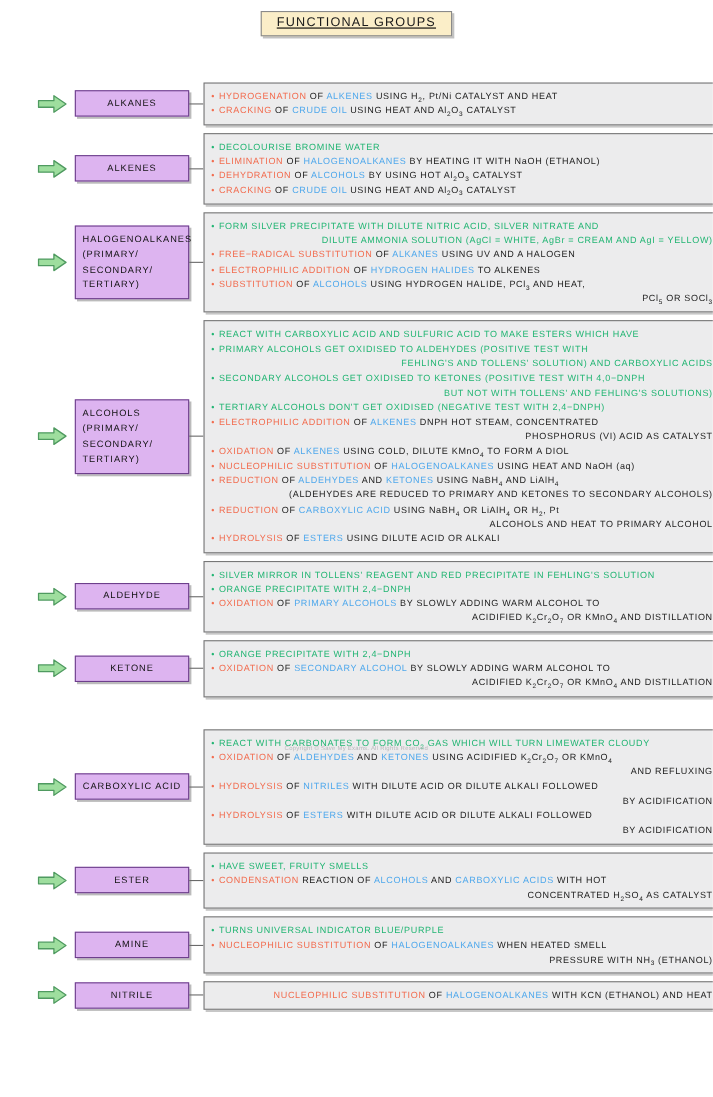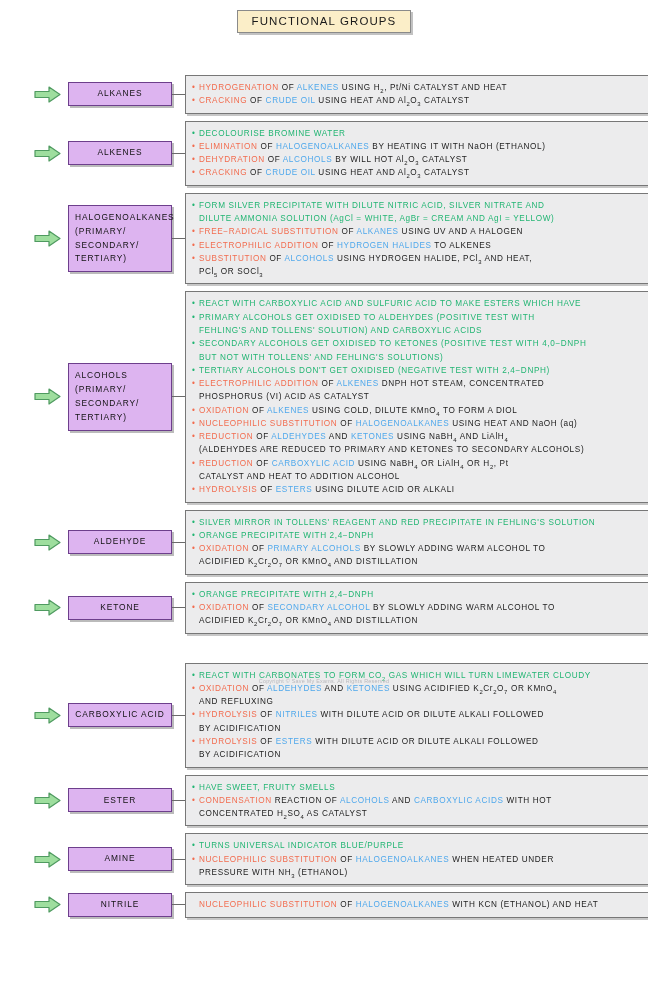--- a/index.html
+++ b/index.html
@@ -14,20 +14,21 @@
     font-family: "Liberation Sans", sans-serif;
     overflow: hidden;
   }
 
   
   .title-wrap {
     position: absolute;
     left: 0; right: 0; top: 10px;
     display: flex;
     justify-content: center;
+    text-decoration: underline;
   }
   .title-box {
     background: #fbeec8;
     border: 1px solid #8a8a8a;
     box-shadow: 2px 2px 0 rgba(120,120,120,0.45);
     padding: 4px 14px 5px 14px;
     font-size: 11.5px;
     letter-spacing: 1.1px;
     color: #1a1a1a;
     white-space: nowrap;
@@ -111,21 +112,21 @@
     color: #222;
   }
   .bullet > .dot {
     flex: 0 0 auto;
     width: 7px;
     text-align: left;
     line-height: 1.62;
     font-size: 8.2px;
   }
   .bullet > .txt { flex: 1 1 auto; }
-  .bullet.nodot { padding-left: 7px; }
+  .bullet.nodot { padding-left: 7px; text-align: right; }
 
   
   .g { color: #22b573; }
   .o { color: #f26c4f; }
   .b { color: #4fa8ec; }
   .k { color: #222; }
   sub { font-size: 0.72em; line-height: 0; }
 
   
   .dot.g { color: #22b573; }
@@ -190,21 +191,21 @@
         <div class="bullet">
           <span class="dot g">•</span>
           <span class="txt"><span class="g">DECOLOURISE  BROMINE  WATER</span></span>
         </div>
         <div class="bullet">
           <span class="dot o">•</span>
           <span class="txt"><span class="o">ELIMINATION</span><span class="k"> OF  </span><span class="b">HALOGENOALKANES</span><span class="k">  BY HEATING  IT  WITH  NaOH   (ETHANOL)</span></span>
         </div>
         <div class="bullet">
           <span class="dot o">•</span>
-          <span class="txt"><span class="o">DEHYDRATION</span><span class="k"> OF </span><span class="b">ALCOHOLS</span><span class="k">  BY WILL HOT  Al</span><sub class="k">2</sub><span class="k">O</span><sub class="k">3</sub><span class="k">  CATALYST</span></span>
+          <span class="txt"><span class="o">DEHYDRATION</span><span class="k"> OF </span><span class="b">ALCOHOLS</span><span class="k">  BY USING HOT  Al</span><sub class="k">2</sub><span class="k">O</span><sub class="k">3</sub><span class="k">  CATALYST</span></span>
         </div>
         <div class="bullet">
           <span class="dot o">•</span>
           <span class="txt"><span class="o">CRACKING</span><span class="k"> OF </span><span class="b">CRUDE  OIL</span><span class="k"> USING HEAT  AND  Al</span><sub class="k">2</sub><span class="k">O</span><sub class="k">3</sub><span class="k">  CATALYST</span></span>
         </div>
       </div>
     </div>
     <div class="row">
       <div class="arrow">
         <svg width="27" height="17" viewBox="0 0 27 17" xmlns="http://www.w3.org/2000/svg">
@@ -303,21 +304,21 @@
           <span class="txt"><span class="o">REDUCTION</span><span class="k">  OF  </span><span class="b">ALDEHYDES</span><span class="k"> AND </span><span class="b">KETONES</span><span class="k">  USING NaBH</span><sub class="k">4</sub><span class="k">  AND  LiAlH</span><sub class="k">4</sub></span>
         </div>
         <div class="bullet nodot">
           <span class="txt"><span class="k">(ALDEHYDES  ARE  REDUCED  TO  PRIMARY  AND  KETONES  TO  SECONDARY  ALCOHOLS)</span></span>
         </div>
         <div class="bullet">
           <span class="dot o">•</span>
           <span class="txt"><span class="o">REDUCTION</span><span class="k">  OF  </span><span class="b">CARBOXYLIC  ACID</span><span class="k"> USING   NaBH</span><sub class="k">4</sub><span class="k">  OR  LiAlH</span><sub class="k">4</sub><span class="k">  OR  H</span><sub class="k">2</sub><span class="k">, Pt</span></span>
         </div>
         <div class="bullet nodot">
-          <span class="txt"><span class="k">CATALYST  AND  HEAT  TO  ADDITION  ALCOHOL</span></span>
+          <span class="txt"><span class="k">ALCOHOLS  AND  HEAT  TO  PRIMARY  ALCOHOL</span></span>
         </div>
         <div class="bullet">
           <span class="dot o">•</span>
           <span class="txt"><span class="o">HYDROLYSIS</span><span class="k"> OF </span><span class="b">ESTERS</span><span class="k"> USING DILUTE  ACID   OR  ALKALI</span></span>
         </div>
       </div>
     </div>
     <div class="row">
       <div class="arrow">
         <svg width="27" height="17" viewBox="0 0 27 17" xmlns="http://www.w3.org/2000/svg">
@@ -453,21 +454,21 @@
         </div>
       </div>
       <div class="connector"></div>
       <div class="panel">
         <div class="bullet">
           <span class="dot g">•</span>
           <span class="txt"><span class="g">TURNS UNIVERSAL  INDICATOR   BLUE/PURPLE</span></span>
         </div>
         <div class="bullet">
           <span class="dot o">•</span>
-          <span class="txt"><span class="o">NUCLEOPHILIC  SUBSTITUTION</span><span class="k">  OF  </span><span class="b">HALOGENOALKANES</span><span class="k">  WHEN  HEATED  UNDER</span></span>
+          <span class="txt"><span class="o">NUCLEOPHILIC  SUBSTITUTION</span><span class="k">  OF  </span><span class="b">HALOGENOALKANES</span><span class="k">  WHEN  HEATED  SMELL</span></span>
         </div>
         <div class="bullet nodot">
           <span class="txt"><span class="k">PRESSURE  WITH  NH</span><sub class="k">3</sub><span class="k"> (ETHANOL)</span></span>
         </div>
       </div>
     </div>
     <div class="row">
       <div class="arrow">
         <svg width="27" height="17" viewBox="0 0 27 17" xmlns="http://www.w3.org/2000/svg">
           <path d="M1 5.5 H15 V1 L26 8.5 L15 16 V11.5 H1 Z" fill="#9ede9e" stroke="#4f9a60" stroke-width="1.2" stroke-linejoin="round"></path>

